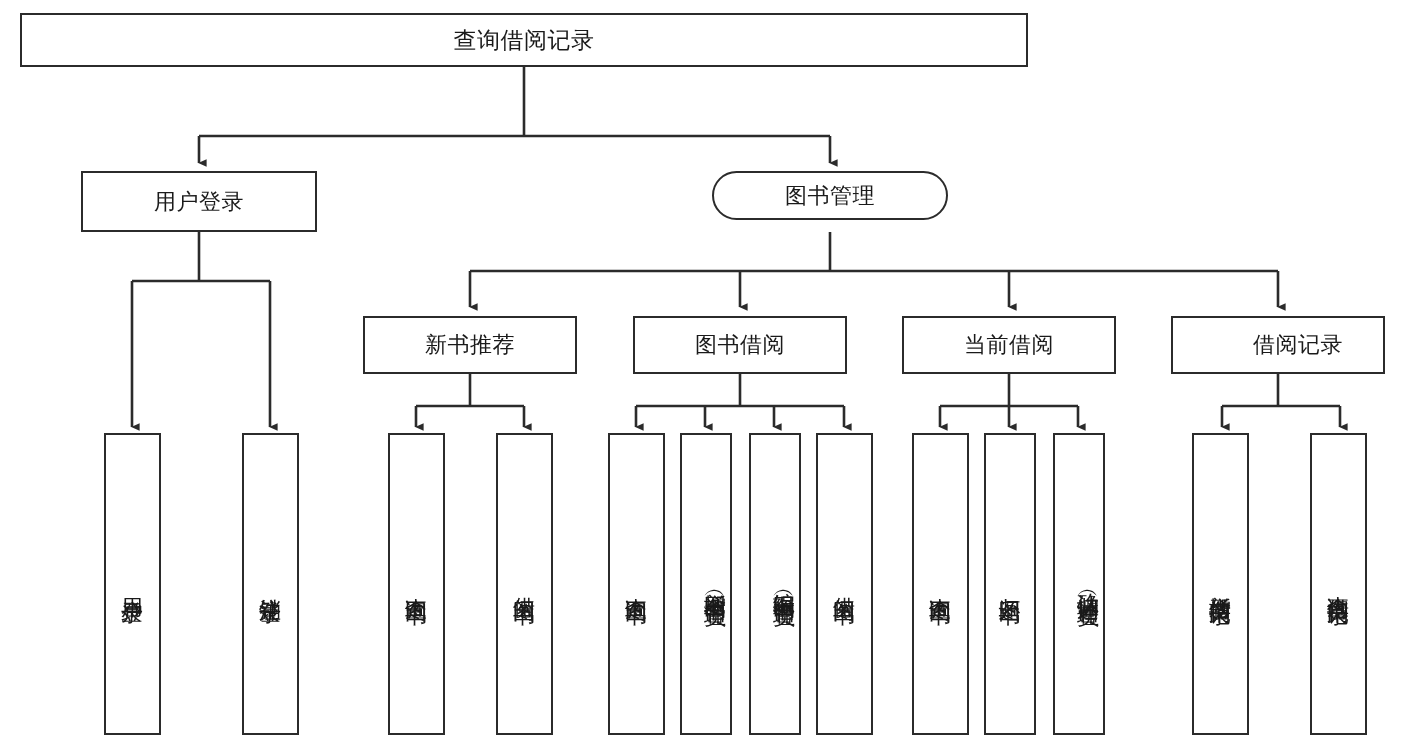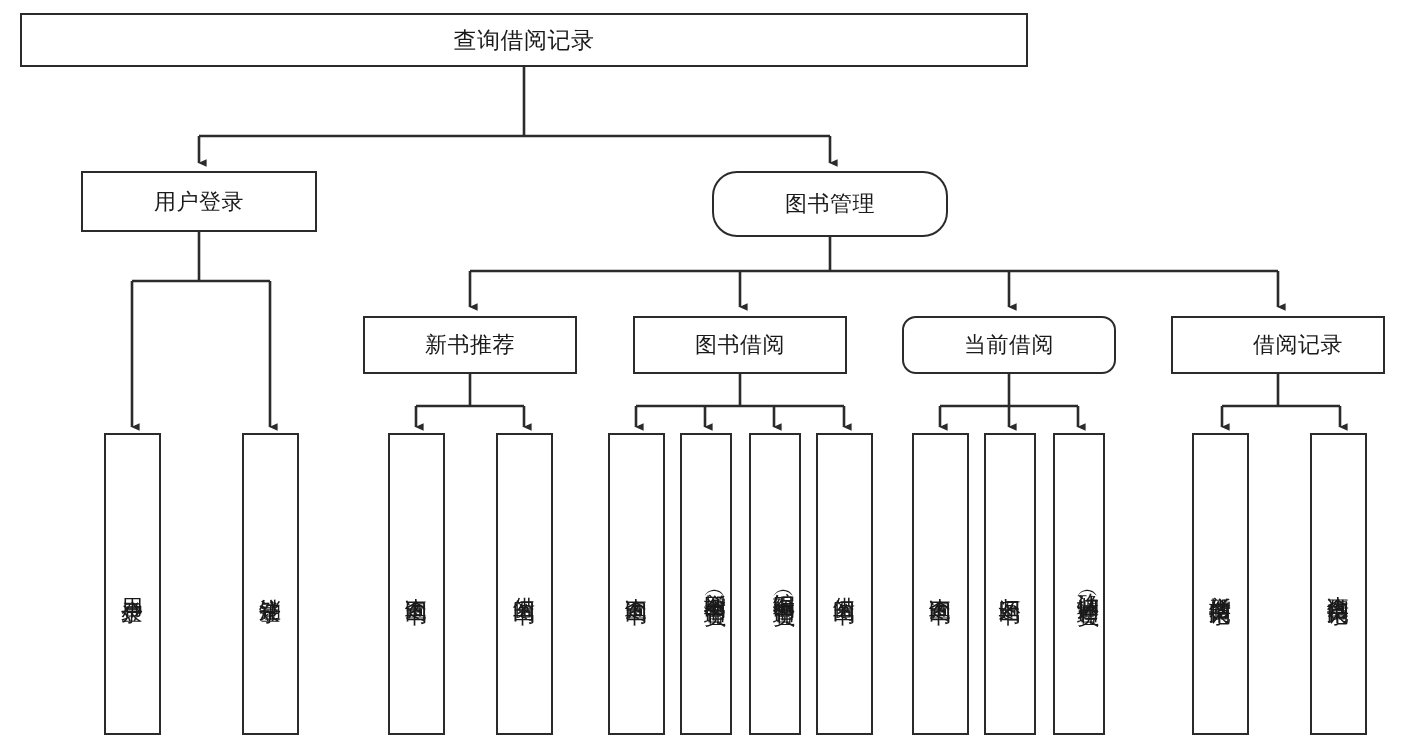--- a/index.html
+++ b/index.html
@@ -132,31 +132,31 @@
     </g>
   </svg>
 
   <div class="node root" style="left:20px; top:13px; width:1008px; height:54px;">
     <span>查询借阅记录</span>
   </div>
 
   <div class="node lvl2" style="left:81px; top:171px; width:236px; height:61px;">
     <span>用户登录</span>
   </div>
-  <div class="node lvl2" style="left:712px; top:171px; width:236px; height:66px;border-radius:25px;">
+  <div class="node lvl2" style="left:712px; top:171px; width:236px; height:49px;border-radius:25px;">
     <span>图书管理</span>
   </div>
 
   <div class="node lvl3" style="left:633px; top:316px; width:214px; height:58px;">
     <span>图书借阅</span>
   </div>
   <div class="node lvl3" style="left:363px; top:316px; width:214px; height:58px;">
     <span>新书推荐</span>
   </div>
-  <div class="node lvl3" style="left:902px; top:316px; width:214px; height:58px;border-radius:14px;">
+  <div class="node lvl3" style="left:902px; top:316px; width:214px; height:58px;">
     <span>当前借阅</span>
   </div>
   <div class="node lvl3" style="left:1171px; top:316px; width:214px; height:58px;padding-left:40px;">
     <span>借阅记录</span>
   </div>
 
   <div class="node leaf" style="left:104px; top:433px; width:57px; height:302px;">
     <span class="leaf-text">用户登录</span>
   </div>
   <div class="node leaf" style="left:242px; top:433px; width:57px; height:302px;">

